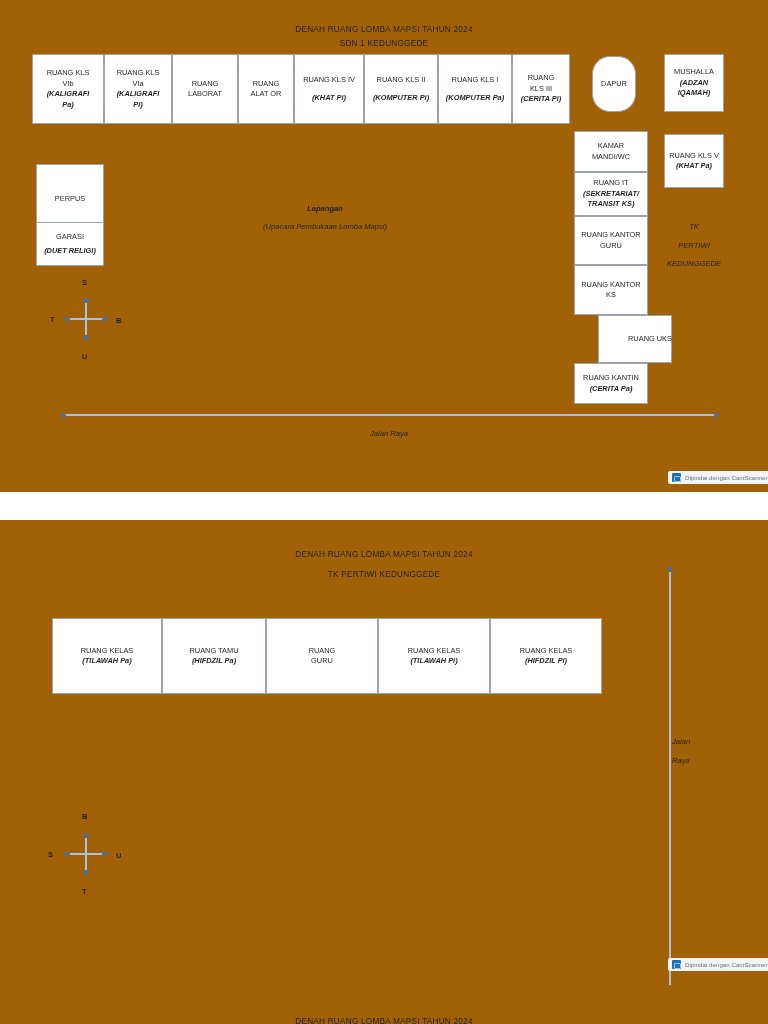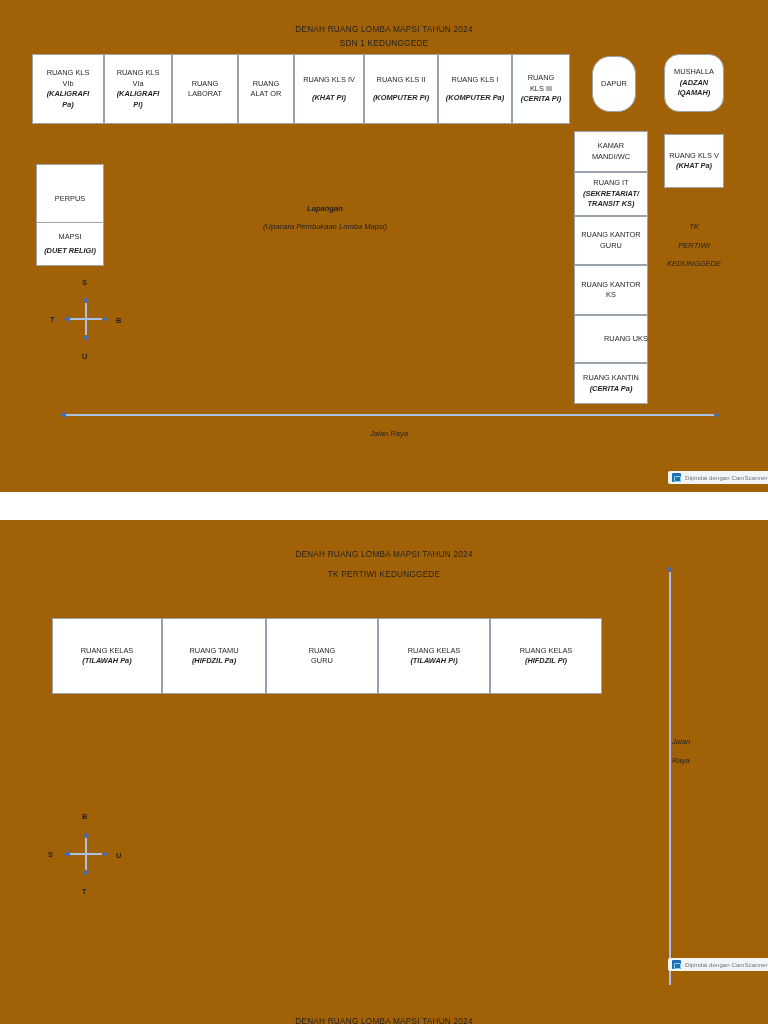--- a/index.html
+++ b/index.html
@@ -207,58 +207,58 @@
     <div class="room" style="left:512px;top:54px;width:58px;height:70px;">
       <div class="ln">RUANG</div>
       <div class="ln">KLS III</div>
       <div class="ln it">(CERITA Pi)</div>
     </div>
 
     <div class="room" style="left:592px;top:56px;width:44px;height:56px;border-radius:18px;">
       <div class="ln">DAPUR</div>
     </div>
 
-    <div class="room" style="left:664px;top:54px;width:60px;height:58px;border-radius:15px;">
+    <div class="room" style="left:664px;top:54px;width:60px;height:58px;">
       <div class="ln">MUSHALLA</div>
       <div class="ln it">(ADZAN</div>
       <div class="ln it">IQAMAH)</div>
     </div>
 
     <div class="room" style="left:664px;top:134px;width:60px;height:54px;">
       <div class="ln">RUANG KLS V</div>
       <div class="ln it">(KHAT Pa)</div>
     </div>
 
     <div class="room" style="left:36px;top:164px;width:68px;height:70px;">
       <div class="ln">PERPUS</div>
     </div>
 
     <div class="room" style="left:36px;top:222px;width:68px;height:44px;">
-      <div class="ln">MAPSI</div>
+      <div class="ln">GARASI</div>
       <div class="ln it" style="margin-top:4px;">(DUET RELIGI)</div>
     </div>
 
     <div class="room" style="left:574px;top:131px;width:74px;height:41px;">
       <div class="ln">KAMAR</div>
       <div class="ln">MANDI/WC</div>
     </div>
     <div class="room" style="left:574px;top:172px;width:74px;height:44px;">
       <div class="ln">RUANG IT</div>
       <div class="ln it">(SEKRETARIAT/</div>
       <div class="ln it">TRANSIT KS)</div>
     </div>
     <div class="room" style="left:574px;top:216px;width:74px;height:49px;">
       <div class="ln">RUANG KANTOR</div>
       <div class="ln">GURU</div>
     </div>
     <div class="room" style="left:574px;top:265px;width:74px;height:50px;">
       <div class="ln">RUANG KANTOR</div>
       <div class="ln">KS</div>
     </div>
-    <div class="room" style="left:574px;top:315px;width:74px;height:48px;padding-left:32px;">
+    <div class="room" style="left:598px;top:315px;width:74px;height:48px;padding-left:32px;">
       <div class="ln">RUANG UKS</div>
     </div>
     <div class="room" style="left:574px;top:363px;width:74px;height:41px;">
       <div class="ln">RUANG KANTIN</div>
       <div class="ln it">(CERITA Pa)</div>
     </div>
 
     <div class="plain-text italic center" style="left:230px;top:204px;width:190px;font-weight:bold;">Lapangan</div>
     <div class="plain-text italic center" style="left:230px;top:222px;width:190px;">(Upacara Pembukaan Lomba Mapsi)</div>
 

